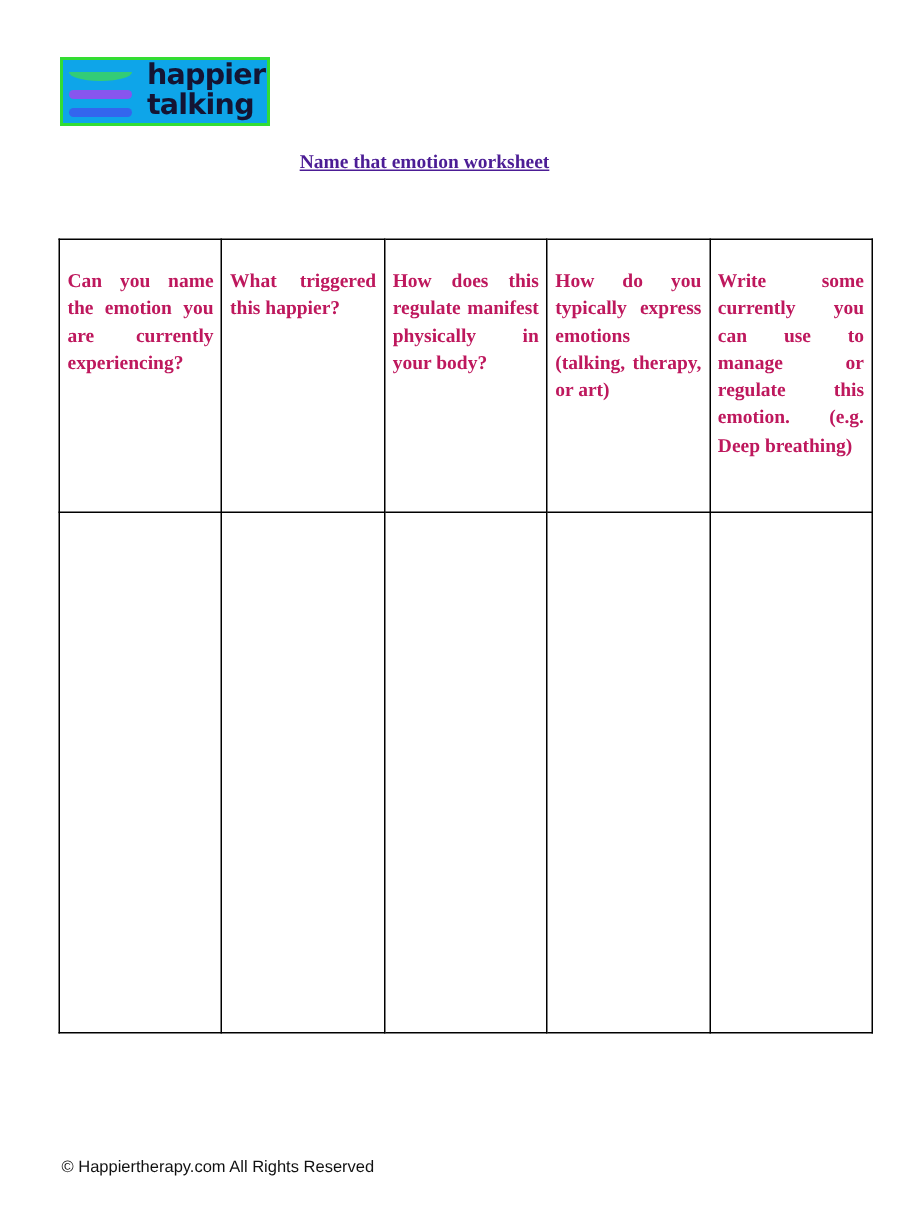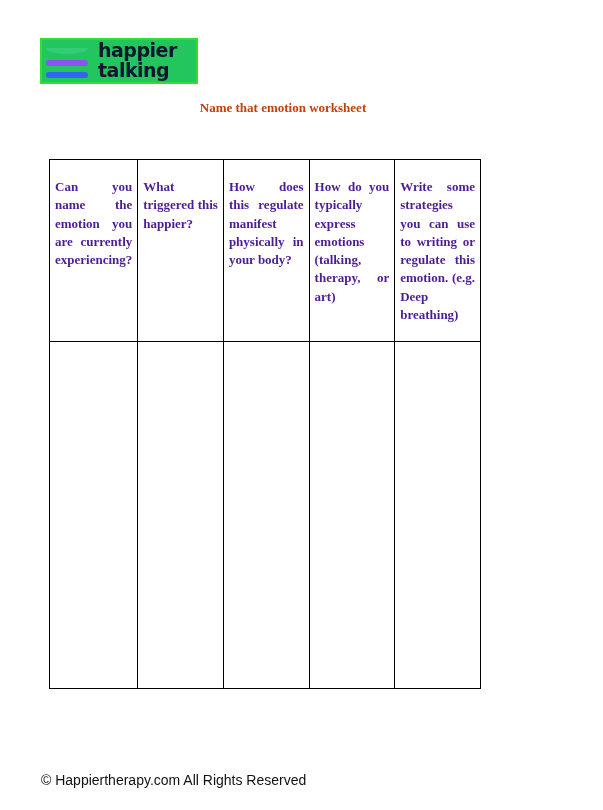--- a/index.html
+++ b/index.html
@@ -1,47 +1,47 @@
 <!DOCTYPE html>
 <html><head>
 <meta charset="utf-8">
 <style>
   html, body { margin: 0; padding: 0; background: #ffffff; }
   body { width: 603px; height: 810px; position: relative; overflow: hidden; }
   .logo {
-    position: absolute; left: 40px; top: 38px; width: 158px; height: 46px;
-    border: 2px solid #33dd33; box-sizing: border-box; background: #22c55e;
+    position: absolute; left: 40px; top: 38px; width: 140px; height: 46px;
+    border: 2px solid #33dd33; box-sizing: border-box; background: #0ea5e9;
   }
   .logo .bar { position: absolute; left: 4px; height: 6px; border-radius: 3px; }
   .logo .b1 { top: 8px; width: 42px; background: #33cc77; border-radius: 0 0 20px 20px / 0 0 6px 6px; }
   .logo .b2 { top: 20px; width: 42px; background: #8855ee; }
   .logo .b3 { top: 32px; width: 42px; background: #3366ee; }
   .logo .text {
     position: absolute; left: 56px; top: 0px; font-family: "DejaVu Sans", sans-serif;
     font-weight: bold; color: #141433; font-size: 19px; line-height: 20px; letter-spacing: -0.5px;
   }
   .title {
     position: absolute; left: 0; width: 566px; top: 100px; text-align: center;
     font-family: "Liberation Serif", serif; font-weight: bold; font-size: 13px;
-    color: #c2410c;
+    text-decoration: underline; color: #4c1d95;
   }
   table.ws {
-    position: absolute; left: 49px; top: 159px; width: 432px; border-collapse: collapse;
-    font-family: "Liberation Serif", serif; font-size: 13px; color: #4c1d95;
+    position: absolute; left: 39px; top: 159px; width: 543px; border-collapse: collapse;
+    font-family: "Liberation Serif", serif; font-size: 13px; color: #be185d;
   }
   table.ws td {
     border: 1px solid #000; vertical-align: top; width: 20%;
     padding: 18px 5px 5px 5px; box-sizing: border-box; line-height: 18.3px;
     text-align: justify; font-weight: bold;
   }
   table.ws tr.head td { height: 182px; }
   table.ws tr.body td { height: 347px; }
   .footer {
     position: absolute; left: 41px; top: 772px; font-family: "Liberation Sans", sans-serif;
-    font-size: 14px; color: #111;
+    font-size: 11px; color: #111;
   }
 </style>
 </head>
 <body>
 
 <div class="logo">
   <div class="bar b1"></div>
   <div class="bar b2"></div>
   <div class="bar b3"></div>
   <div class="text">
@@ -52,21 +52,21 @@
 
 <div class="title">Name that emotion worksheet</div>
 
 <table class="ws">
   <tbody>
       <tr class="head">
     <td>Can you name the emotion you are currently experiencing?</td>
     <td>What triggered this happier?</td>
     <td>How does this regulate manifest physically in your body?</td>
     <td>How do you typically express emotions (talking, therapy, or art)</td>
-    <td>Write some strategies you can use to writing or regulate this emotion. (e.g. Deep breathing)</td>
+    <td>Write some currently you can use to manage or regulate this emotion. (e.g. Deep breathing)</td>
   </tr>
   <tr class="body">
     <td></td>
     <td></td>
     <td></td>
     <td></td>
     <td></td>
   </tr>
 </tbody>
   </table>

